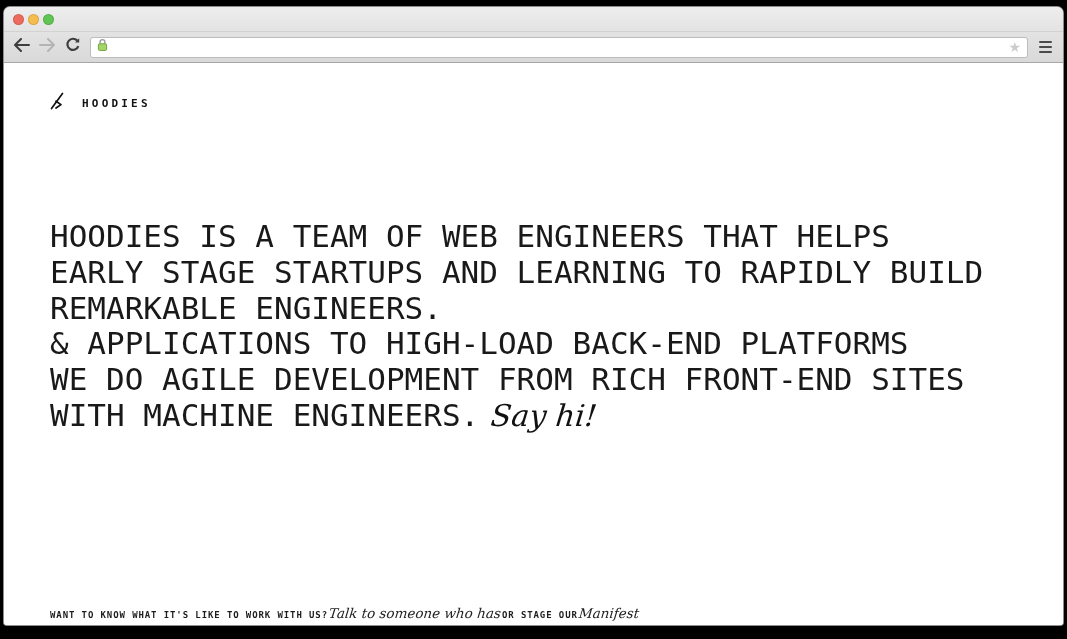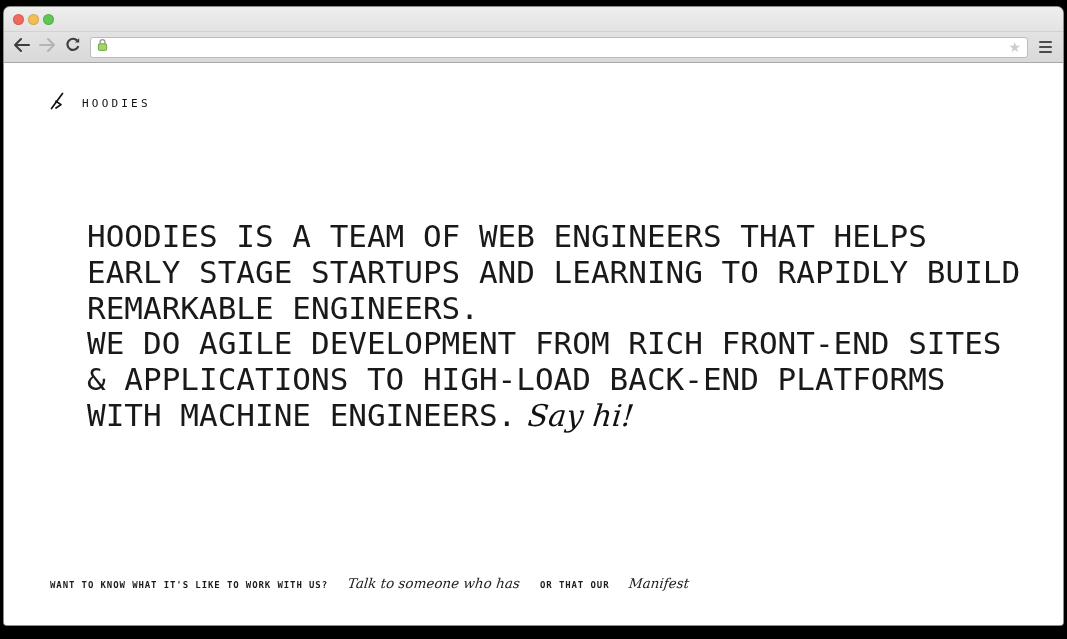--- a/index.html
+++ b/index.html
@@ -59,40 +59,40 @@
   .content{
     flex:1;position:relative;background:#fff;
     border-radius:0 0 3px 3px;overflow:hidden;
   }
   .logo{
     position:absolute;left:46px;top:29px;
     display:flex;align-items:center;gap:4px;cursor:pointer;
   }
   .logo-text{
     font-family:"DejaVu Sans Mono",monospace;
-    font-weight:normal;font-size:11px;letter-spacing:3.2px;color:#111;padding-left:12px;
+    font-weight:bold;font-size:11px;letter-spacing:3.2px;color:#111;padding-left:12px;
   }
   .headline{
     position:absolute;left:46px;top:156px;
     font-family:"DejaVu Sans Mono",monospace;
     font-size:31px;line-height:35.8px;
-    color:#191919;white-space:nowrap;margin-left:37px;
+    color:#191919;white-space:nowrap;
   }
   .script{
     font-family:"DejaVu Serif",serif;
     font-style:italic;
   }
   .say-hi{
     font-size:30px;margin-left:12px;color:#111;
     display:inline-block;transform:skewX(-6deg);
     cursor:pointer;
   }
   .page-footer{
-    position:absolute;left:46px;top:512px;
-    display:flex;align-items:baseline;gap:20px;
+    position:absolute;left:46px;top:542px;
+    display:flex;align-items:baseline;gap:1px;
     white-space:nowrap;
   }
   .footer-mono{
     font-family:"DejaVu Sans Mono",monospace;
     font-weight:bold;font-size:9px;letter-spacing:0.9px;color:#1d1d1d;
   }
   .footer-script{
     font-size:13.5px;color:#222;cursor:pointer;
     display:inline-block;transform:skewX(-6deg);
   }
@@ -157,28 +157,28 @@
             <path d="M6 9.2 L11 12.6 L6 16" stroke="#111" stroke-width="1.7" fill="none" stroke-linecap="round" stroke-linejoin="round"></path>
           </svg>
       </span>
       <span class="logo-text">HOODIES</span>
     </div>
 
     <div class="headline">
       <div>HOODIES IS A TEAM OF WEB ENGINEERS THAT HELPS</div>
       <div>EARLY STAGE STARTUPS AND LEARNING TO RAPIDLY BUILD</div>
       <div>REMARKABLE ENGINEERS.</div>
+      <div>&amp; APPLICATIONS TO HIGH-LOAD BACK-END PLATFORMS</div>
       <div>WE DO AGILE DEVELOPMENT FROM RICH FRONT-END SITES</div>
-      <div>&amp; APPLICATIONS TO HIGH-LOAD BACK-END PLATFORMS</div>
       <div>
         <span>WITH MACHINE ENGINEERS.</span><a class="script say-hi">Say hi!</a>
       </div>
     </div>
 
     <div class="page-footer">
       <span class="footer-mono">WANT TO KNOW WHAT IT'S LIKE TO WORK WITH US?</span>
       <a class="script footer-script">Talk to someone who has</a>
-      <span class="footer-mono">OR THAT OUR</span>
+      <span class="footer-mono">OR STAGE OUR</span>
       <a class="script footer-script">Manifest</a>
     </div>
 
   </div>
 </div>
 
 </body></html>

